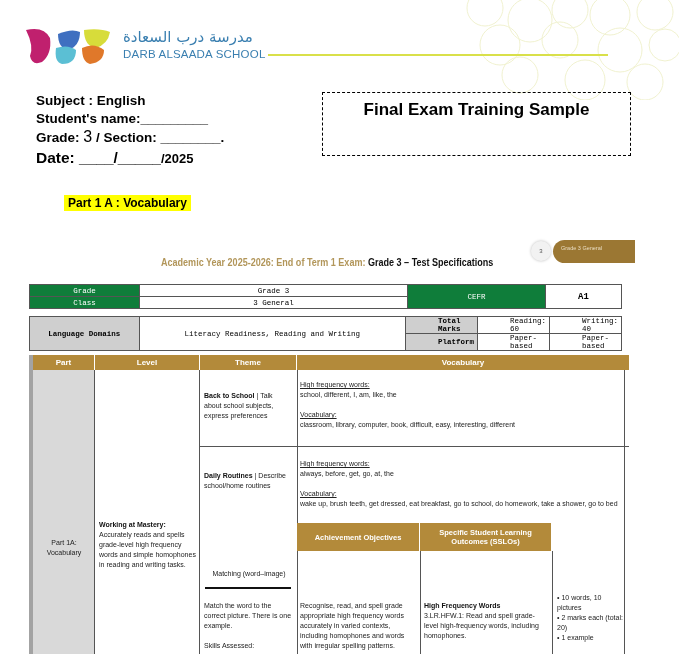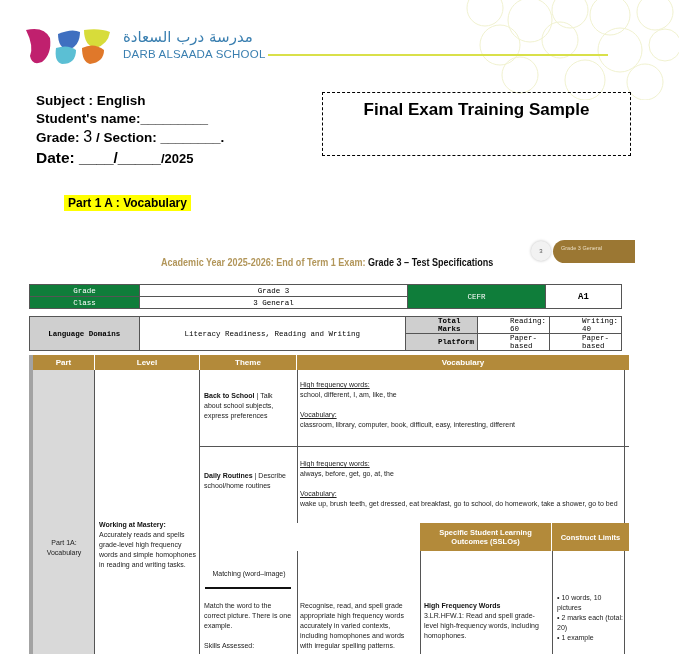--- a/index.html
+++ b/index.html
@@ -172,22 +172,22 @@
   <div class="cell" style="left:171px;top:116px;width:88px">
     <span class="b">Daily Routines</span><span> | Describe school/home routines</span>
   </div>
   <div class="cell" style="left:267px;top:104px;width:328px">
     <span class="u">High frequency words:</span><br>
     <span>always, before, get, go, at, the</span><br><br>
     <span class="u">Vocabulary:</span><br>
     <span>wake up, brush teeth, get dressed, eat breakfast, go to school, do homework, take a shower, go to bed</span>
   </div>
 
+  <div class="hdr2" style="left:264px;width:123px">Achievement Objectives</div>
   <div class="hdr2" style="left:387px;width:132px;padding:0 10px">Specific Student Learning Outcomes (SSLOs)</div>
-  <div class="hdr2" style="left:519px;width:77px;border-right:none">Construct Limits</div>
 
   <div class="vline" style="left:264px;top:196px;height:104px"></div>
   <div class="vline" style="left:387px;top:196px;height:104px"></div>
   <div class="vline" style="left:519px;top:196px;height:104px"></div>
 
   <div class="cell" style="left:170px;top:214px;width:92px;text-align:center">Matching (word–image)</div>
   <div class="hline" style="left:172px;top:232px;width:86px;background:#111;height:1.5px"></div>
   <div class="cell" style="left:171px;top:246px;width:90px">
     <span>Match the word to the correct picture. There is one example.</span><br><br>
     <span>Skills Assessed:</span>

